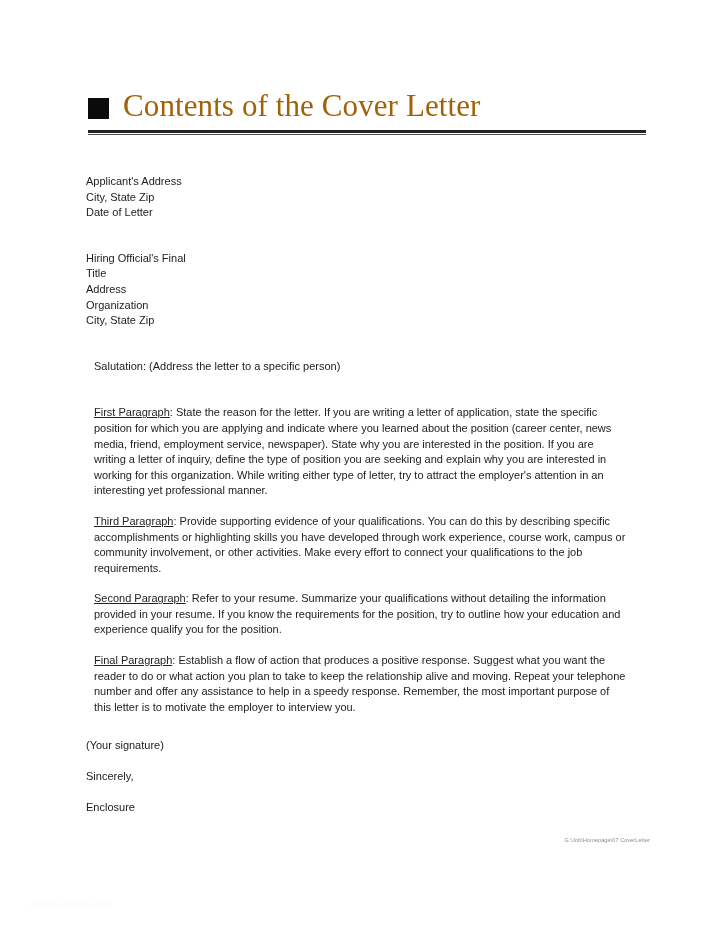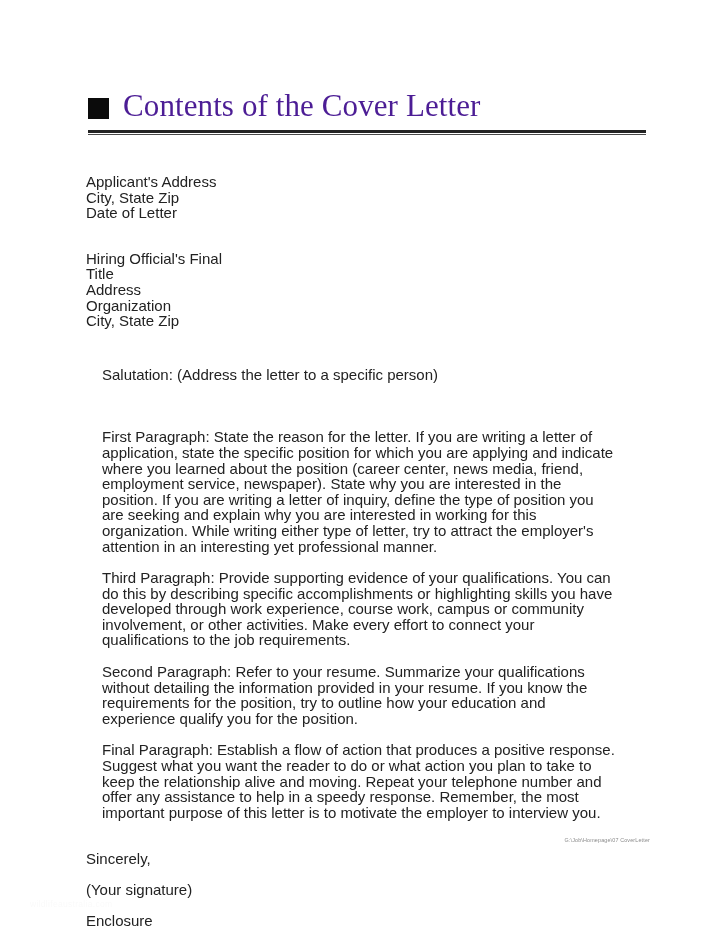--- a/index.html
+++ b/index.html
@@ -39,66 +39,67 @@
     height: 21px;
     background: #0b0b0b;
     flex: 0 0 auto;
     margin-top: 4px;
   }
 
   .doc-title {
     font-family: "Liberation Serif", serif;
     font-size: 31px;
     line-height: 34px;
-    color: #4c1d95;
+    color: #a16207;
     letter-spacing: 0.1px;
     white-space: nowrap;
   }
 
   .title-rule {
     margin-top: 4px;
     width: 558px;
     height: 5px;
     border-top: 3px solid #232323;
     border-bottom: 1px solid #4a4a4a;
     box-sizing: border-box;
   }
 
   
   .letter {
     position: absolute;
     left: 86px;
     top: 174px;
     width: 549px;
     color: #222222;
-    font-size: 15px;
+    font-size: 11px;
     line-height: 15.6px;
   }
 
   .block {
     margin: 0;
   }
 
   .addr-line {
     display: block;
     white-space: nowrap;
   }
 
   .gap-lg { height: 30px; }
   .gap-md { height: 22px; }
   .gap-sm { height: 15px; }
 
   .para {
-    margin: 16px;
+    margin: 8px;
     text-align: left;
   }
 
   .para + .para { margin-top: 15px; }
 
   .para-label {
+    text-decoration: underline;
     text-underline-offset: 1px;
   }
 
   .closing-line {
     display: block;
   }
 
   .closing-line + .closing-line {
     margin-top: 15px;
   }
@@ -167,22 +168,22 @@
 
     <p class="para"><span class="para-label">Third Paragraph</span><span>: Provide supporting evidence of your qualifications. You can do this by describing specific accomplishments or highlighting skills you have developed through work experience, course work, campus or community involvement, or other activities. Make every effort to connect your qualifications to the job requirements.</span></p>
 
     <p class="para"><span class="para-label">Second Paragraph</span><span>: Refer to your resume. Summarize your qualifications without detailing the information provided in your resume. If you know the requirements for the position, try to outline how your education and experience qualify you for the position.</span></p>
 
     <p class="para"><span class="para-label">Final Paragraph</span><span>: Establish a flow of action that produces a positive response. Suggest what you want the reader to do or what action you plan to take to keep the relationship alive and moving. Repeat your telephone number and offer any assistance to help in a speedy response. Remember, the most important purpose of this letter is to motivate the employer to interview you.</span></p>
 
     <div class="gap-sm"></div>
 
     <div class="block">
+      <span class="closing-line">(Your signature)</span>
       <span class="closing-line">Sincerely,</span>
-      <span class="closing-line">(Your signature)</span>
       <span class="closing-line">Enclosure</span>
     </div>
 
   </div>
 
   <div class="footer-path">G:\Job\Homepage\07 CoverLetter</div>
   <div class="watermark">wildlifeaustralia.com</div>
 
 </div>
 

